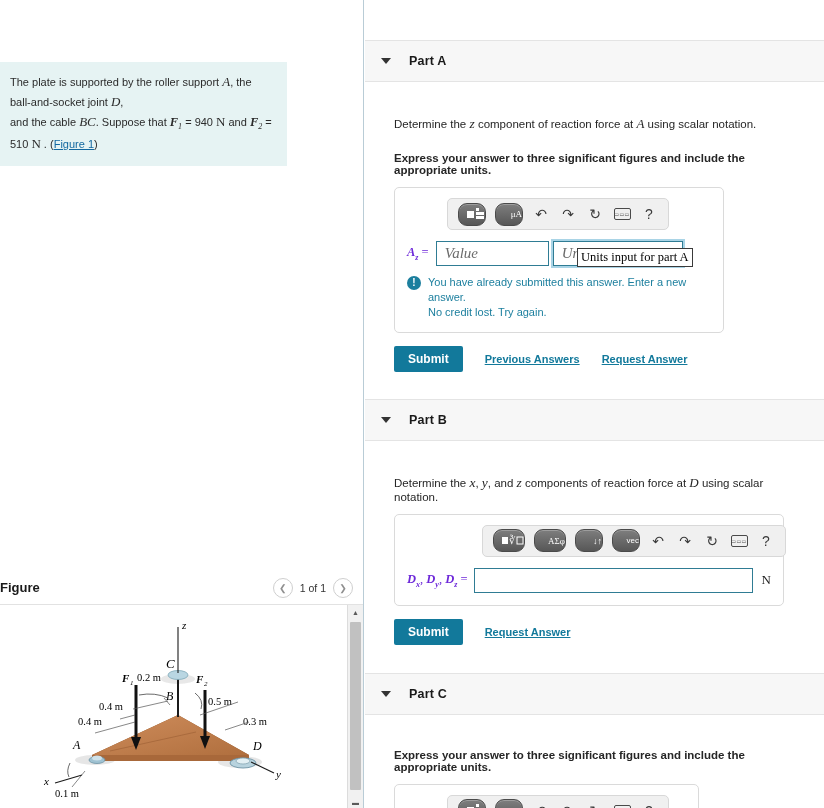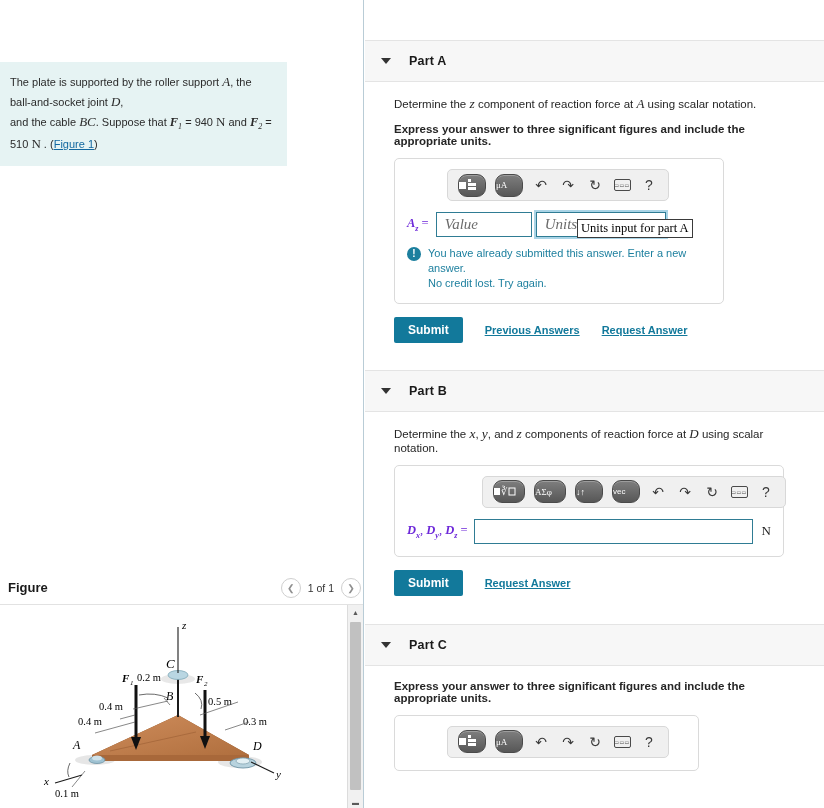--- a/index.html
+++ b/index.html
@@ -32,21 +32,21 @@
     color: #2b2b2b;
   }
   .mathvar { font-family: "Liberation Serif", serif; font-style: italic; font-size: 13.5px; }
   .mathvar-up { font-family: "Liberation Serif", serif; font-style: italic; font-size: 13px; }
   .mathbold { font-family: "Liberation Serif", serif; font-style: italic; font-weight: 700; font-size: 12.5px; }
   sub.msub { font-size: 8px; font-style: italic; font-family: "Liberation Serif", serif;}
   .unitN { font-family: "Liberation Serif", serif; font-size: 13px; }
   a.inline-link { color: #1368a0; text-decoration: underline; }
 
   .figure-header {
-    position: absolute; left: 8px; top: 573px;
+    position: absolute; left: 0; top: 573px;
     width: 363px; height: 29px;
     box-sizing: border-box;
     text-decoration: underline;
   }
   .figure-title {
     position: absolute; left: 0px; top: 7px;
     font-size: 13px; font-weight: 700; color: #1a1a1a;
   }
   .fig-nav { position: absolute; right: 10px; top: 5px; display: flex; align-items: center; gap: 7px; }
   .nav-circle {
@@ -100,21 +100,21 @@
   .caret {
     width: 0; height: 0;
     border-left: 5px solid transparent;
     border-right: 5px solid transparent;
     border-top: 6px solid #333;
     margin-right: 18px;
   }
   .part-title { font-size: 12.5px; font-weight: 700; color: #1a1a1a; letter-spacing: .2px; }
 
   .part-body { padding: 14px 16px 10px 29px; }
-  .prompt { font-size: 11.5px; color: #262626; margin-bottom: 11px; }
+  .prompt { font-size: 11.5px; color: #262626; margin-bottom: 11px; margin-top: 20px; }
   .prompt.bold { font-weight: 700; }
 
   .answer-box {
     border: 1px solid #dadada;
     border-radius: 5px;
     background: #ffffff;
     padding: 10px 12px 12px 12px;
     box-sizing: border-box;
   }
   .toolbar {
@@ -124,21 +124,21 @@
     height: 30px;
     display: inline-flex; align-items: center;
     padding: 0 10px; gap: 9px;
   }
   .tb-key {
     width: 26px; height: 21px;
     border-radius: 9px;
     border: 1px solid #4a4a4a;
     background: linear-gradient(#7e7e7e, #575757);
     color: #fff;
-    display: flex; align-items: center; justify-content: flex-start;
+    display: flex; align-items: center; justify-content: flex-end;
     font-size: 9px; font-family: "Liberation Serif", serif;
     box-shadow: inset 0 1px 0 rgba(255,255,255,.25);
   }
   .tb-key.wide { width: 30px; }
   .tb-icon {
     width: 18px; height: 20px;
     display: flex; align-items: center; justify-content: center;
     color: #3a3a3a; font-size: 14px;
   }
   .kbd-glyph {
@@ -157,21 +157,21 @@
   .inp {
     border: 1px solid #2f7c94;
     background: #fff; height: 25px;
     box-sizing: border-box;
     font-family: "Liberation Serif", serif; font-style: italic;
     font-size: 15px; color: #6b6b6b;
     padding: 0 8px;
     outline: none;
   }
   .inp::placeholder { color: #6b6b6b; opacity: 1; font-style: italic; }
-  .inp.value-fld { width: 96px; }
+  .inp.value-fld { width: 113px; }
   .inp.units-fld { width: 130px; box-shadow: 0 0 0 2px #a9d4e6; }
   .inp.long-fld { width: 285px; font-style: normal; }
   .unit-suffix {
     font-family: "Liberation Serif", serif; font-size: 13px; color: #1d1d1d; margin-left: 9px;
   }
 
   .feedback-row { display: flex; align-items: flex-start; margin-top: 9px; }
   .info-icon {
     width: 14px; height: 14px; border-radius: 50%;
     background: #1c7f9e; color: #fff;

